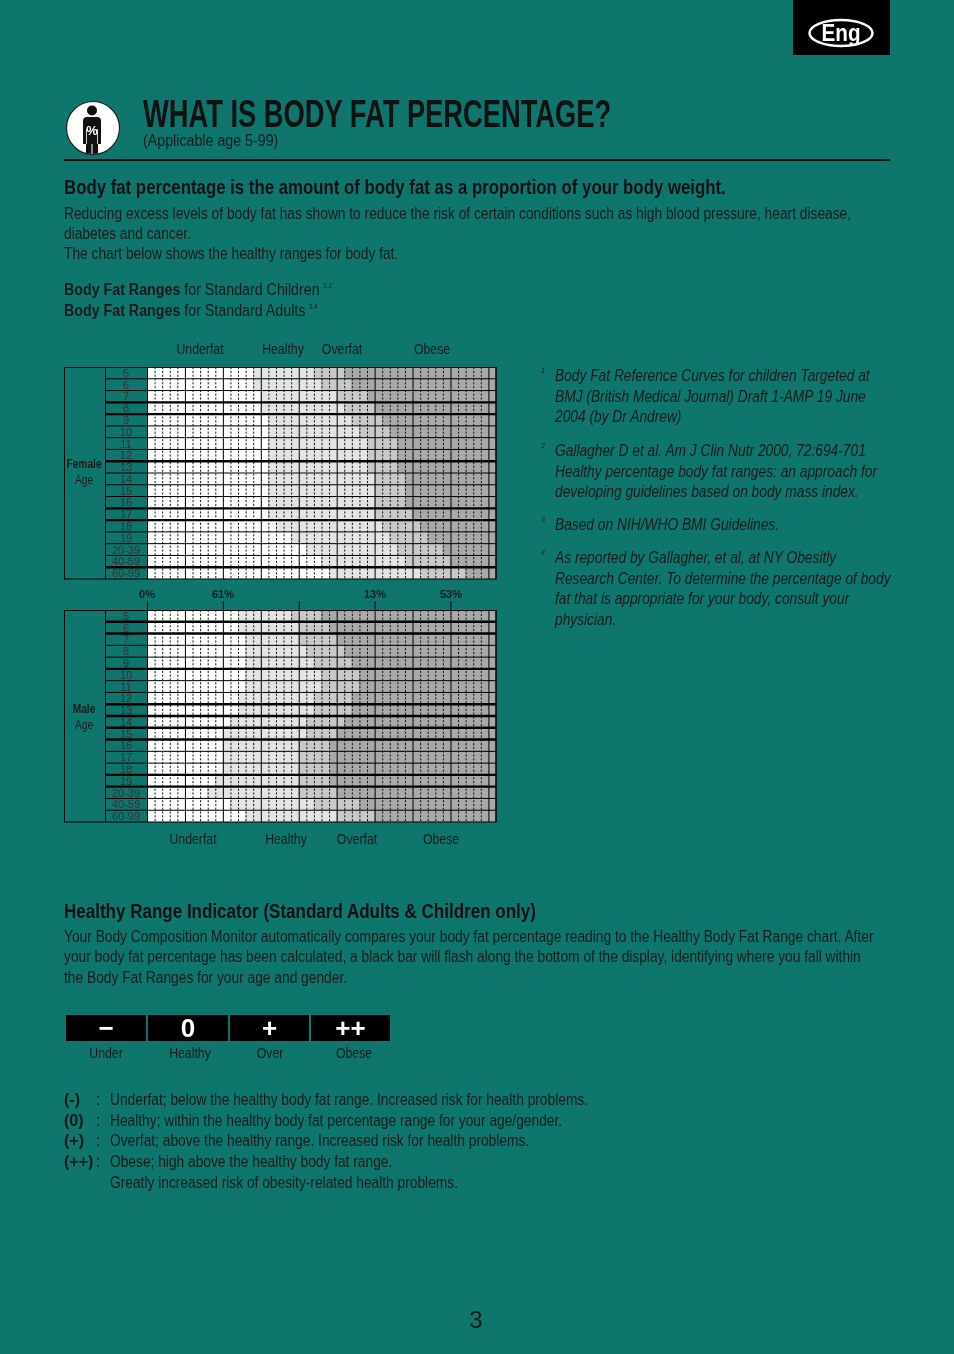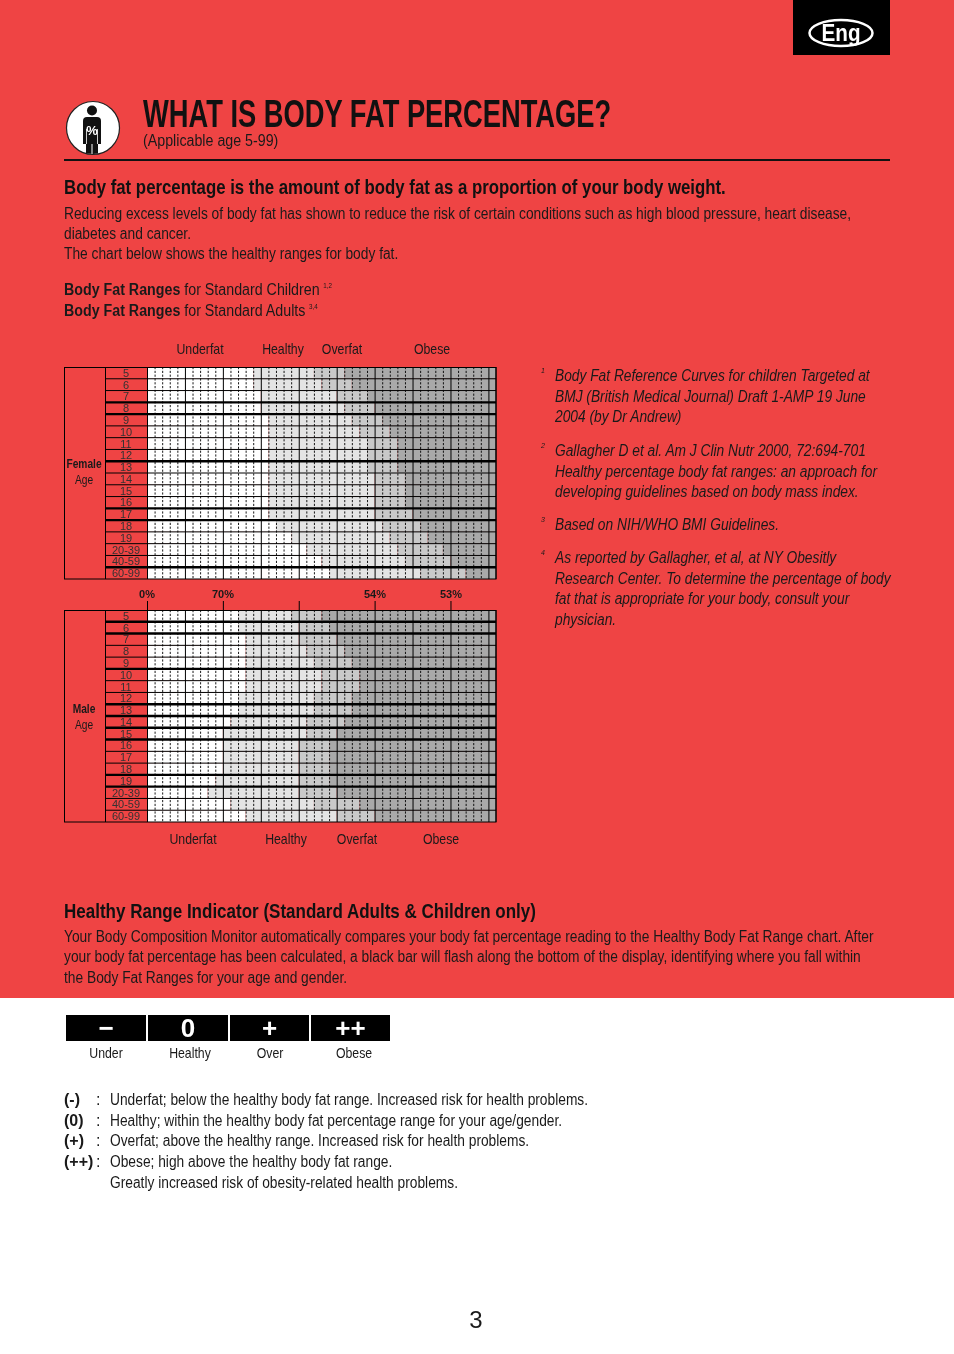--- a/index.html
+++ b/index.html
@@ -1,18 +1,18 @@
 <!DOCTYPE html>
 <html><head>
 <meta charset="utf-8">
 <style>
 *{margin:0;padding:0;box-sizing:border-box}
 html,body{width:954px;height:1354px;background:#fff;overflow:hidden}
 body{font-family:"Liberation Sans",sans-serif;color:#1a1a1a;position:relative}
-#page{position:absolute;left:0;top:0;width:954px;height:998px;background:#ef4444}
+#page{position:absolute;left:0;top:0;width:954px;height:1354px;background:#0f766e}
 .t{position:absolute;white-space:nowrap;transform-origin:0 0}
 .r16{font-size:16px;line-height:20px;transform:scaleX(.86)}
 .c{position:absolute;white-space:nowrap;transform-origin:50% 0;transform:translateX(-50%) scaleX(.82)}
 .badge{position:absolute;left:793px;top:0;width:97px;height:55px;background:#000}
 .badge svg{position:absolute;left:0;top:0}
 .badge-text{position:absolute;left:48px;top:20px;font-size:24px;line-height:26px;font-weight:bold;color:#fff;white-space:nowrap;transform-origin:50% 0;transform:translateX(-50%) scaleX(.86)}
 .page-icon{position:absolute;left:64px;top:99px}
 .title{left:143px;top:94px;font-size:39px;line-height:40px;font-weight:bold;color:#111;transform:scaleX(.70)}
 .subtitle{left:143px;top:132px;font-size:16px;line-height:18px;transform:scaleX(.89)}
 .hr{position:absolute;left:64px;top:159px;width:826px;height:1.5px;background:#111}
@@ -284,23 +284,23 @@
         <rect x="0.5" y="0.5" width="431.5" height="211.5" fill="none" stroke="#000" stroke-width="1"></rect>
         <line x1="41.5" y1="0" x2="41.5" y2="212" stroke="#000" stroke-width="1"></line>
         <line x1="83.5" y1="0" x2="83.5" y2="212" stroke="#000" stroke-width="1"></line>
         <line x1="432" y1="0" x2="432" y2="212" stroke="#000" stroke-width="1"></line>
       </g>
     </svg>
   <div class="side-lbl bold" style="left:84px;top:457px;">Female</div>
   <div class="side-lbl" style="left:84px;top:473px;">Age</div>
 
   <div class="tick-lbl" style="left:147px;top:587px;">0%</div>
-  <div class="tick-lbl" style="left:223px;top:587px;">70%</div>
+  <div class="tick-lbl" style="left:223px;top:587px;">61%</div>
   <div class="tick-lbl" style="left:299px;top:612px;">20%</div>
-  <div class="tick-lbl" style="left:375px;top:587px;">54%</div>
+  <div class="tick-lbl" style="left:375px;top:587px;">13%</div>
   <div class="tick-lbl" style="left:451px;top:587px;">53%</div>
   <svg id="tick-svg" style="position:absolute;left:64px;top:601px;" width="433" height="10">
       <line x1="83.5" y1="0" x2="83.5" y2="10" stroke="#000" stroke-width="1"></line>
       <line x1="159.3695652173913" y1="0" x2="159.3695652173913" y2="10" stroke="#000" stroke-width="1"></line>
       <line x1="235.23913043478262" y1="0" x2="235.23913043478262" y2="10" stroke="#000" stroke-width="1"></line>
       <line x1="311.10869565217394" y1="0" x2="311.10869565217394" y2="10" stroke="#000" stroke-width="1"></line>
       <line x1="386.97826086956525" y1="0" x2="386.97826086956525" y2="10" stroke="#000" stroke-width="1"></line>
     </svg>
 
   <svg class="chart-svg" style="top:610px;" width="433" height="213">

